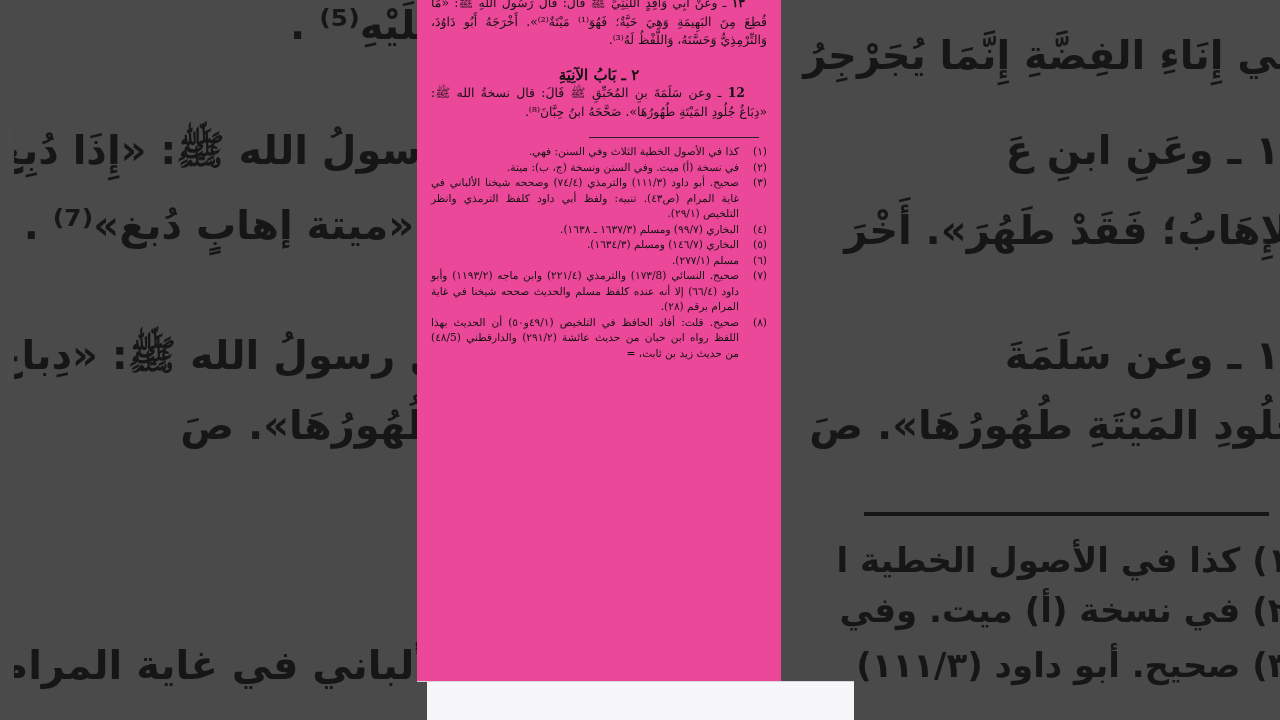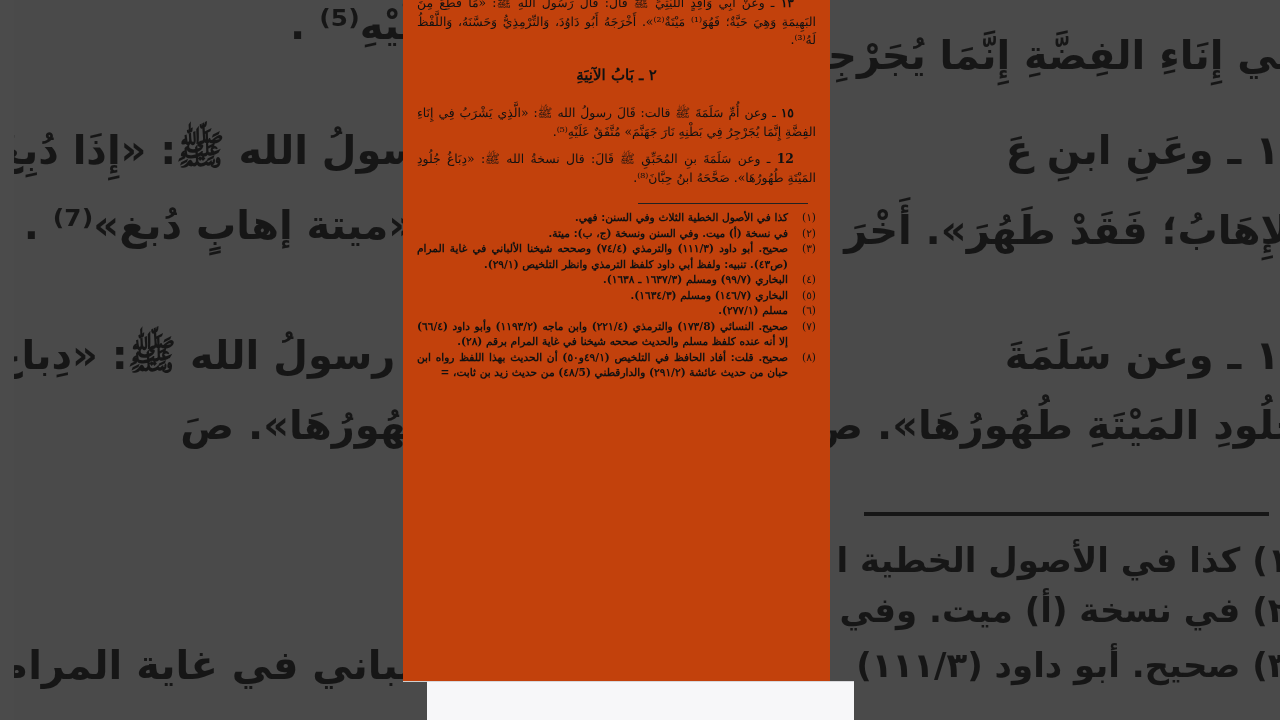--- a/index.html
+++ b/index.html
@@ -18,51 +18,51 @@
     position:absolute; direction:rtl; color:#111;
     font-family:"DejaVu Sans", sans-serif; font-weight:bold;
     white-space:nowrap; opacity:0.9;
   }
   .bg-left  { left:-40px; width:470px; text-align:right; }
   .bg-right { left:850px; width:440px; text-align:right; }
   .bg-line { position:absolute; font-size:40px; line-height:50px; }
 
   
   .page {
-    position:absolute; left:403px; top:0; width:427px; height:681px;
-    background:#c2410c; overflow:hidden;
+    position:absolute; left:417px; top:0; width:364px; height:681px;
+    background:#ec4899; overflow:hidden;
     box-shadow:0 1px 0 #cfcfcf;
   }
   .page-bottom {
     position:absolute; left:427px; top:681px; width:427px; height:39px;
     background:#f7f7f9;
     border-top:1px solid #d8d8dc;
   }
   .content {
     direction:rtl; text-align:justify;
     color:#111; font-size:12.4px; line-height:18.5px;
     padding:0 14px 0 14px;
   }
   .para { margin:0; text-indent:22px; }
   .para .num { font-weight:bold; }
   .hadith { margin-bottom:9px; }
   .chapter-title {
     text-align:center; font-weight:bold; font-size:15px;
-    margin:16px 0 20px 0;
+    margin:16px 0 0 0;
   }
   .top-hadith { margin-top:-6px; }
   .sep {
     width:170px; height:0; border-top:1.5px solid #222;
     margin:16px 0 6px auto; margin-right:auto; margin-left:8px;
   }
   .sep-wrap { direction:ltr; }
   .footnotes { font-size:10.6px; line-height:15.5px; }
   .fn { display:flex; gap:6px; }
   .fn .fn-num { flex:0 0 22px; }
-  .fn .fn-text { flex:1;font-weight:bold; }
+  .fn .fn-text { flex:1; }
 </style>
 </head>
 <body>
 
 <div class="bg-zoom">
   <div class="bg-text bg-left">
     <div class="bg-line" style="top:0px">عَلَيْهِ⁽⁵⁾ .</div>
     <div class="bg-line" style="top:125px">رسولُ الله ﷺ: «إِذَا دُبِغَ</div>
     <div class="bg-line" style="top:200px">: «ميتة إهابٍ دُبغ»⁽⁷⁾ .</div>
     <div class="bg-line" style="top:330px">ل رسولُ الله ﷺ: «دِباغُ</div>
@@ -86,24 +86,20 @@
   <div class="content">
 
     <p class="para hadith top-hadith">
       <span class="num">١٣</span>
       <span>ـ وعَنْ أَبِي وَاقِدٍ اللَّيْثِيِّ ﷺ قَالَ: قَالَ رَسُولُ اللهِ ﷺ: «مَا قُطِعَ مِنَ البَهِيمَةِ وَهِيَ حَيَّةٌ؛ فَهُوَ⁽¹⁾ مَيْتَةٌ⁽²⁾». أَخْرَجَهُ أَبُو دَاوُدَ، وَالتِّرْمِذِيُّ وَحَسَّنَهُ، وَاللَّفْظُ لَهُ⁽³⁾.</span>
     </p>
 
     <div class="chapter-title">٢ ـ بَابُ الآنِيَةِ</div>
 
 
-    <p class="para hadith">
-      <span class="num">١٥</span>
-      <span>ـ وعن أُمِّ سَلَمَةَ ﷺ قالت: قَالَ رسولُ الله ﷺ: «الَّذِي يَشْرَبُ فِي إِنَاءِ الفِضَّةِ إِنَّمَا يُجَرْجِرُ فِي بَطْنِهِ نَارَ جَهَنَّمَ» مُتَّفَقٌ عَلَيْهِ⁽⁵⁾.</span>
-    </p>
 
 
     <p class="para hadith">
       <span class="num">12</span>
       <span>ـ وعن سَلَمَةَ بنِ المُحَبِّقِ ﷺ قَالَ: قال نسخةُ الله ﷺ: «دِبَاغُ جُلُودِ المَيْتَةِ طُهُورُهَا». صَحَّحَهُ ابنُ حِبَّانَ⁽⁸⁾.</span>
     </p>
 
     <div class="sep-wrap">
       <div class="sep" style="margin-left:auto; margin-right:8px;"></div>
     </div>

